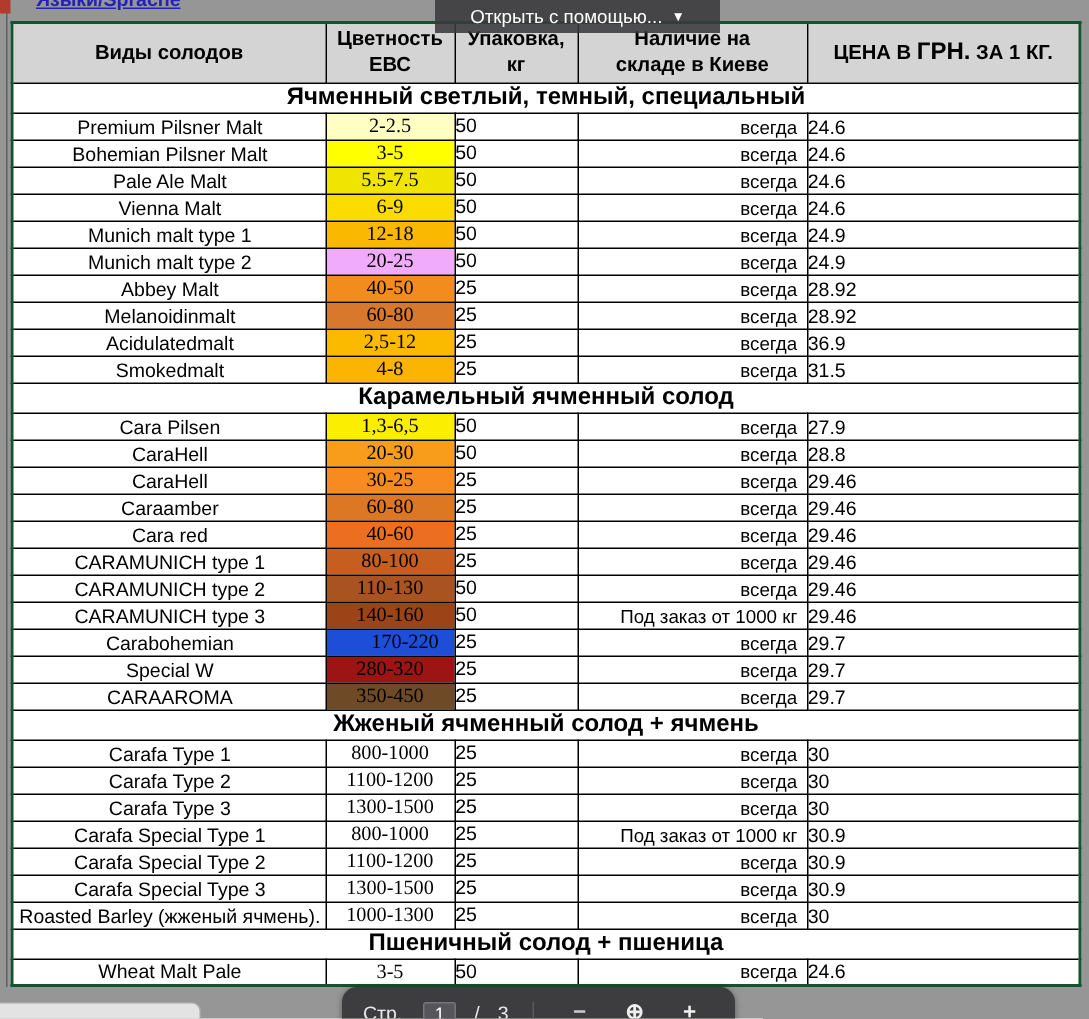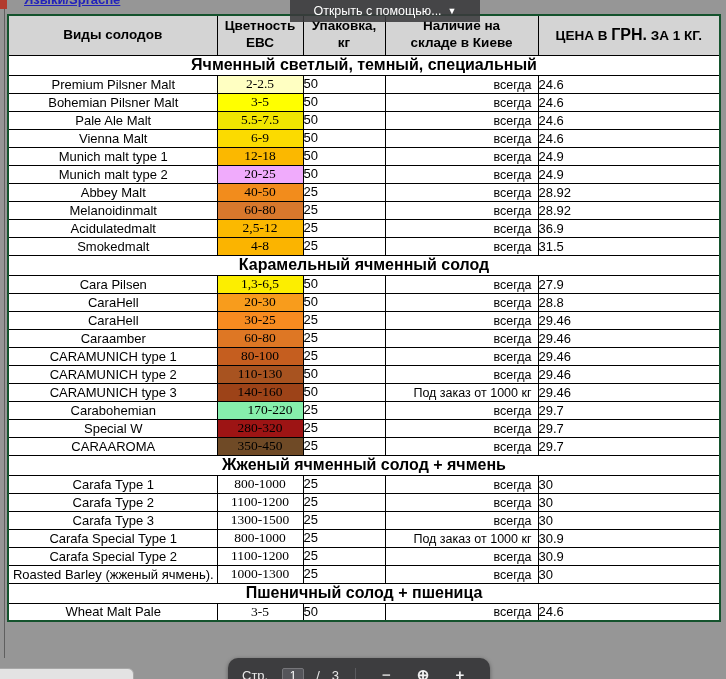--- a/index.html
+++ b/index.html
@@ -202,20 +202,27 @@
           <td class="price-cell">29.46</td>
         </tr>
         <tr class="data-row">
           <td class="name-cell">Caraamber</td>
           <td class="ebc-cell" style="background: rgb(222, 119, 36);">60-80</td>
           <td class="pack-cell">25</td>
           <td class="stock-cell">всегда</td>
           <td class="price-cell">29.46</td>
         </tr>
         <tr class="data-row">
+          <td class="name-cell">Cara red</td>
+          <td class="ebc-cell" style="background: rgb(236, 111, 33);">40-60</td>
+          <td class="pack-cell">25</td>
+          <td class="stock-cell">всегда</td>
+          <td class="price-cell">29.46</td>
+        </tr>
+        <tr class="data-row">
           <td class="name-cell">CARAMUNICH type 1</td>
           <td class="ebc-cell" style="background: rgb(197, 94, 31);">80-100</td>
           <td class="pack-cell">25</td>
           <td class="stock-cell">всегда</td>
           <td class="price-cell">29.46</td>
         </tr>
         <tr class="data-row">
           <td class="name-cell">CARAMUNICH type 2</td>
           <td class="ebc-cell" style="background: rgb(168, 83, 32);">110-130</td>
           <td class="pack-cell">50</td>
@@ -224,21 +231,21 @@
         </tr>
         <tr class="data-row">
           <td class="name-cell">CARAMUNICH type 3</td>
           <td class="ebc-cell" style="background: rgb(157, 67, 24);">140-160</td>
           <td class="pack-cell">50</td>
           <td class="stock-cell">Под заказ от 1000 кг</td>
           <td class="price-cell">29.46</td>
         </tr>
         <tr class="data-row">
           <td class="name-cell">Carabohemian</td>
-          <td class="ebc-cell" style="background: #86efac; padding-left: 20px;">170-220</td>
+          <td class="ebc-cell" style="background: #1d4ed8; padding-left: 20px;">170-220</td>
           <td class="pack-cell">25</td>
           <td class="stock-cell">всегда</td>
           <td class="price-cell">29.7</td>
         </tr>
         <tr class="data-row">
           <td class="name-cell">Special W</td>
           <td class="ebc-cell" style="background: rgb(157, 20, 20); margin-left: 44px;">280-320</td>
           <td class="pack-cell">25</td>
           <td class="stock-cell">всегда</td>
           <td class="price-cell">29.7</td>
@@ -277,20 +284,27 @@
         <tr class="data-row">
           <td class="name-cell">Carafa Special  Type 1</td>
           <td class="ebc-cell">800-1000</td>
           <td class="pack-cell">25</td>
           <td class="stock-cell">Под заказ от 1000 кг</td>
           <td class="price-cell">30.9</td>
         </tr>
         <tr class="data-row">
           <td class="name-cell">Carafa  Special Type 2</td>
           <td class="ebc-cell">1100-1200</td>
+          <td class="pack-cell">25</td>
+          <td class="stock-cell">всегда</td>
+          <td class="price-cell">30.9</td>
+        </tr>
+        <tr class="data-row">
+          <td class="name-cell">Carafa Special Type 3</td>
+          <td class="ebc-cell">1300-1500</td>
           <td class="pack-cell">25</td>
           <td class="stock-cell">всегда</td>
           <td class="price-cell">30.9</td>
         </tr>
         <tr class="data-row">
           <td class="name-cell">Roasted Barley (жженый ячмень).</td>
           <td class="ebc-cell">1000-1300</td>
           <td class="pack-cell">25</td>
           <td class="stock-cell">всегда</td>
           <td class="price-cell">30</td>

